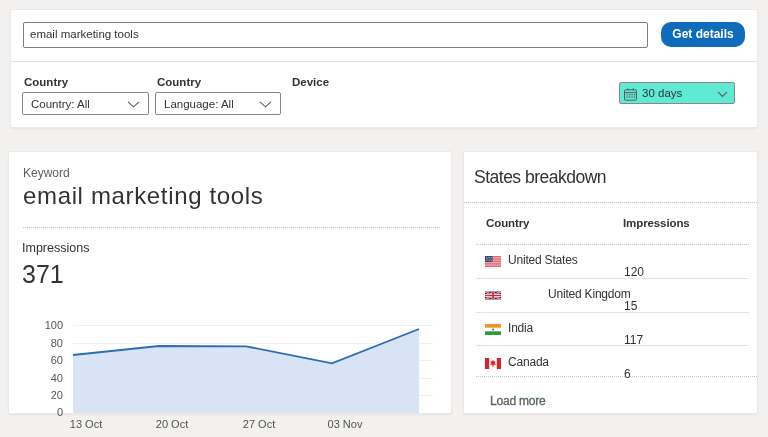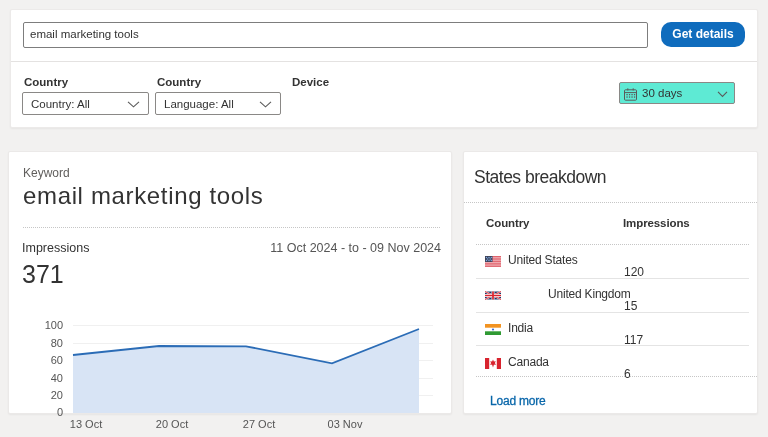--- a/index.html
+++ b/index.html
@@ -42,21 +42,21 @@
   .implabel { position:absolute; left:13px; top:89px; font-size:12.5px; color:#333; }
   .daterange { position:absolute; right:10px; top:89px; font-size:12.5px; color:#555; }
   .impnum { position:absolute; left:13px; top:108px; font-size:25px; color:#333; }
   .gbtitle { position:absolute; left:10px; top:15px; font-size:17.5px; letter-spacing:-0.5px; color:#333; }
   .gdash { position:absolute; border-top:1px dotted #c6c6c6; }
   .gsolid { position:absolute; border-top:1px solid #e4e4e4; }
   .thead { position:absolute; font-size:11.5px; font-weight:700; letter-spacing:-0.1px; color:#333; }
   .cname { position:absolute; font-size:12px; letter-spacing:-0.2px; color:#333; line-height:14px; }
   .cnum { position:absolute; font-size:12px; color:#333; line-height:14px;margin-top:12px; }
   .flag { position:absolute; width:16px; height:11px; }
-  .loadmore { position:absolute; left:26px; top:242px; font-size:12px; letter-spacing:-0.2px; color:#0369a1; -webkit-text-stroke:0.3px #1266b4; }
+  .loadmore { position:absolute; left:26px; top:242px; font-size:12px; letter-spacing:-0.2px; color:#a16207; -webkit-text-stroke:0.3px #1266b4; }
   .xlab { position:absolute; top:418px; font-size:11px; color:#555; transform:translateX(-50%); }
 </style>
 </head>
 <body>
   <div class="topbar">
     <div class="search">email marketing tools</div>
     <div class="btn">Get details</div>
     <div class="topdivider"></div>
     <div class="flabel" style="left:13px;">Country</div>
     <div class="flabel" style="left:146px;">Country</div>
@@ -95,21 +95,20 @@
         </svg>
       </span>
     </div>
   </div>
 
   <div class="card" id="leftcard">
     <div class="kwlabel">Keyword</div>
     <div class="kwtitle">email marketing tools</div>
     <div class="dash1"></div>
     <div class="implabel">Impressions</div>
-    <div class="daterange">11 Oct 2024 - to - 09 Nov 2024</div>
     <div class="impnum">371</div>
 
     <svg style="position:absolute;left:0;top:163px;" width="443" height="123" viewBox="0 0 443 123">
 
       <g stroke="#f0f0f0" stroke-width="1">
         <line x1="64" y1="10.5" x2="424" y2="10.5"></line>
         <line x1="64" y1="28.5" x2="424" y2="28.5"></line>
         <line x1="64" y1="45.5" x2="424" y2="45.5"></line>
         <line x1="64" y1="63.5" x2="424" y2="63.5"></line>
         <line x1="64" y1="80.5" x2="424" y2="80.5"></line>

